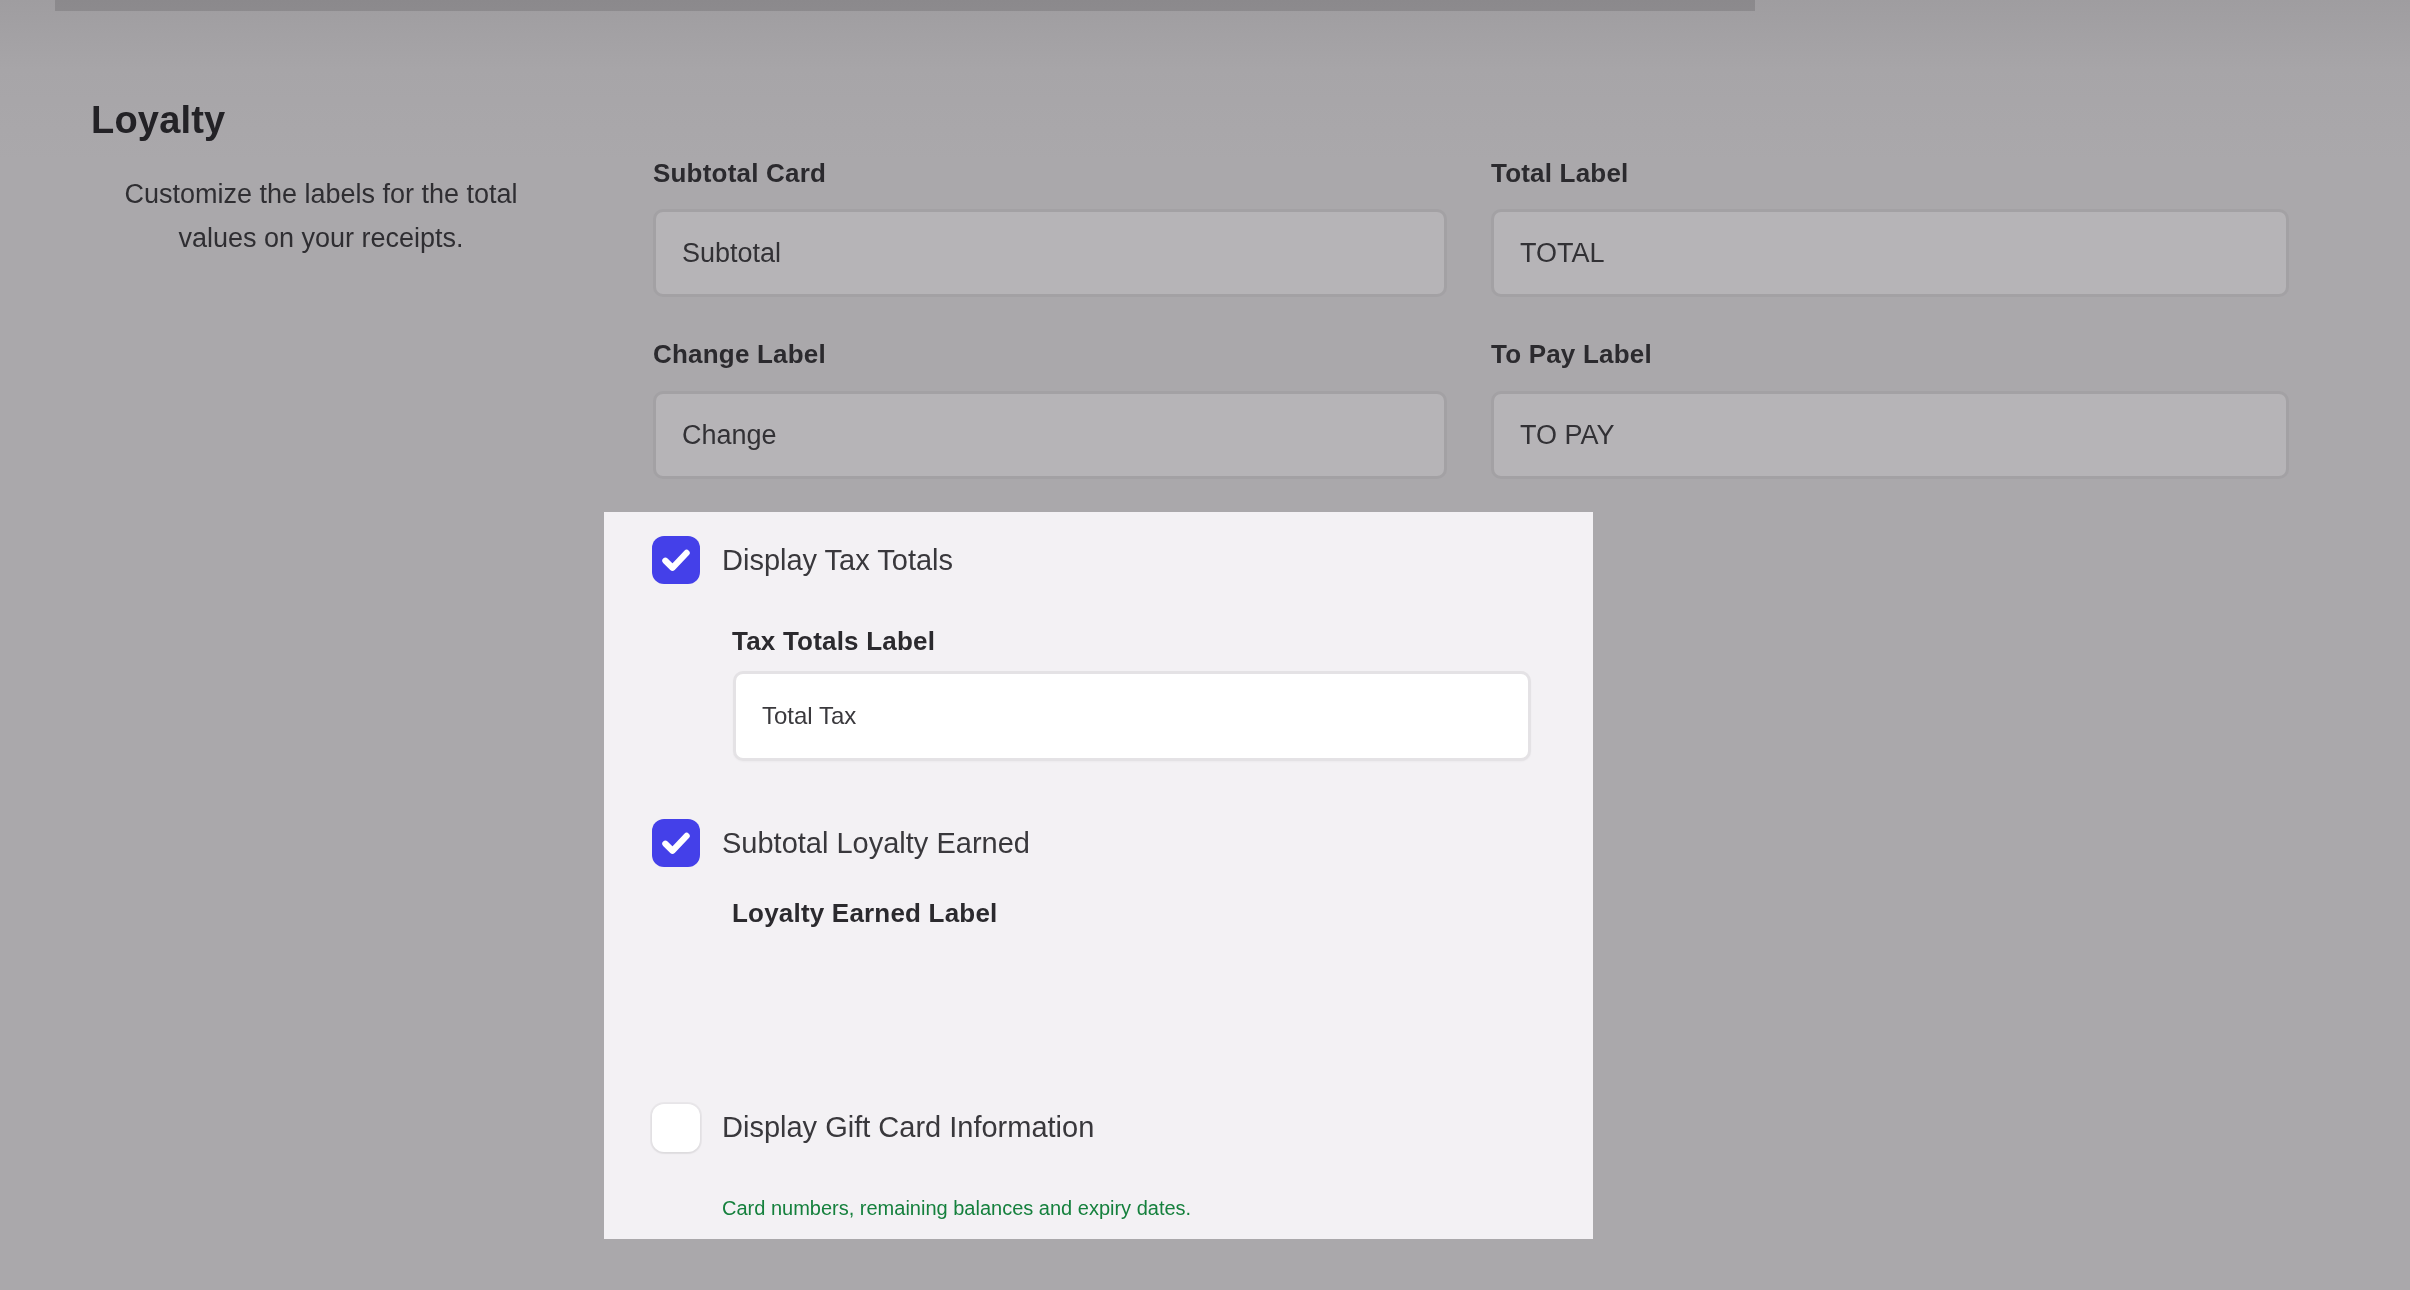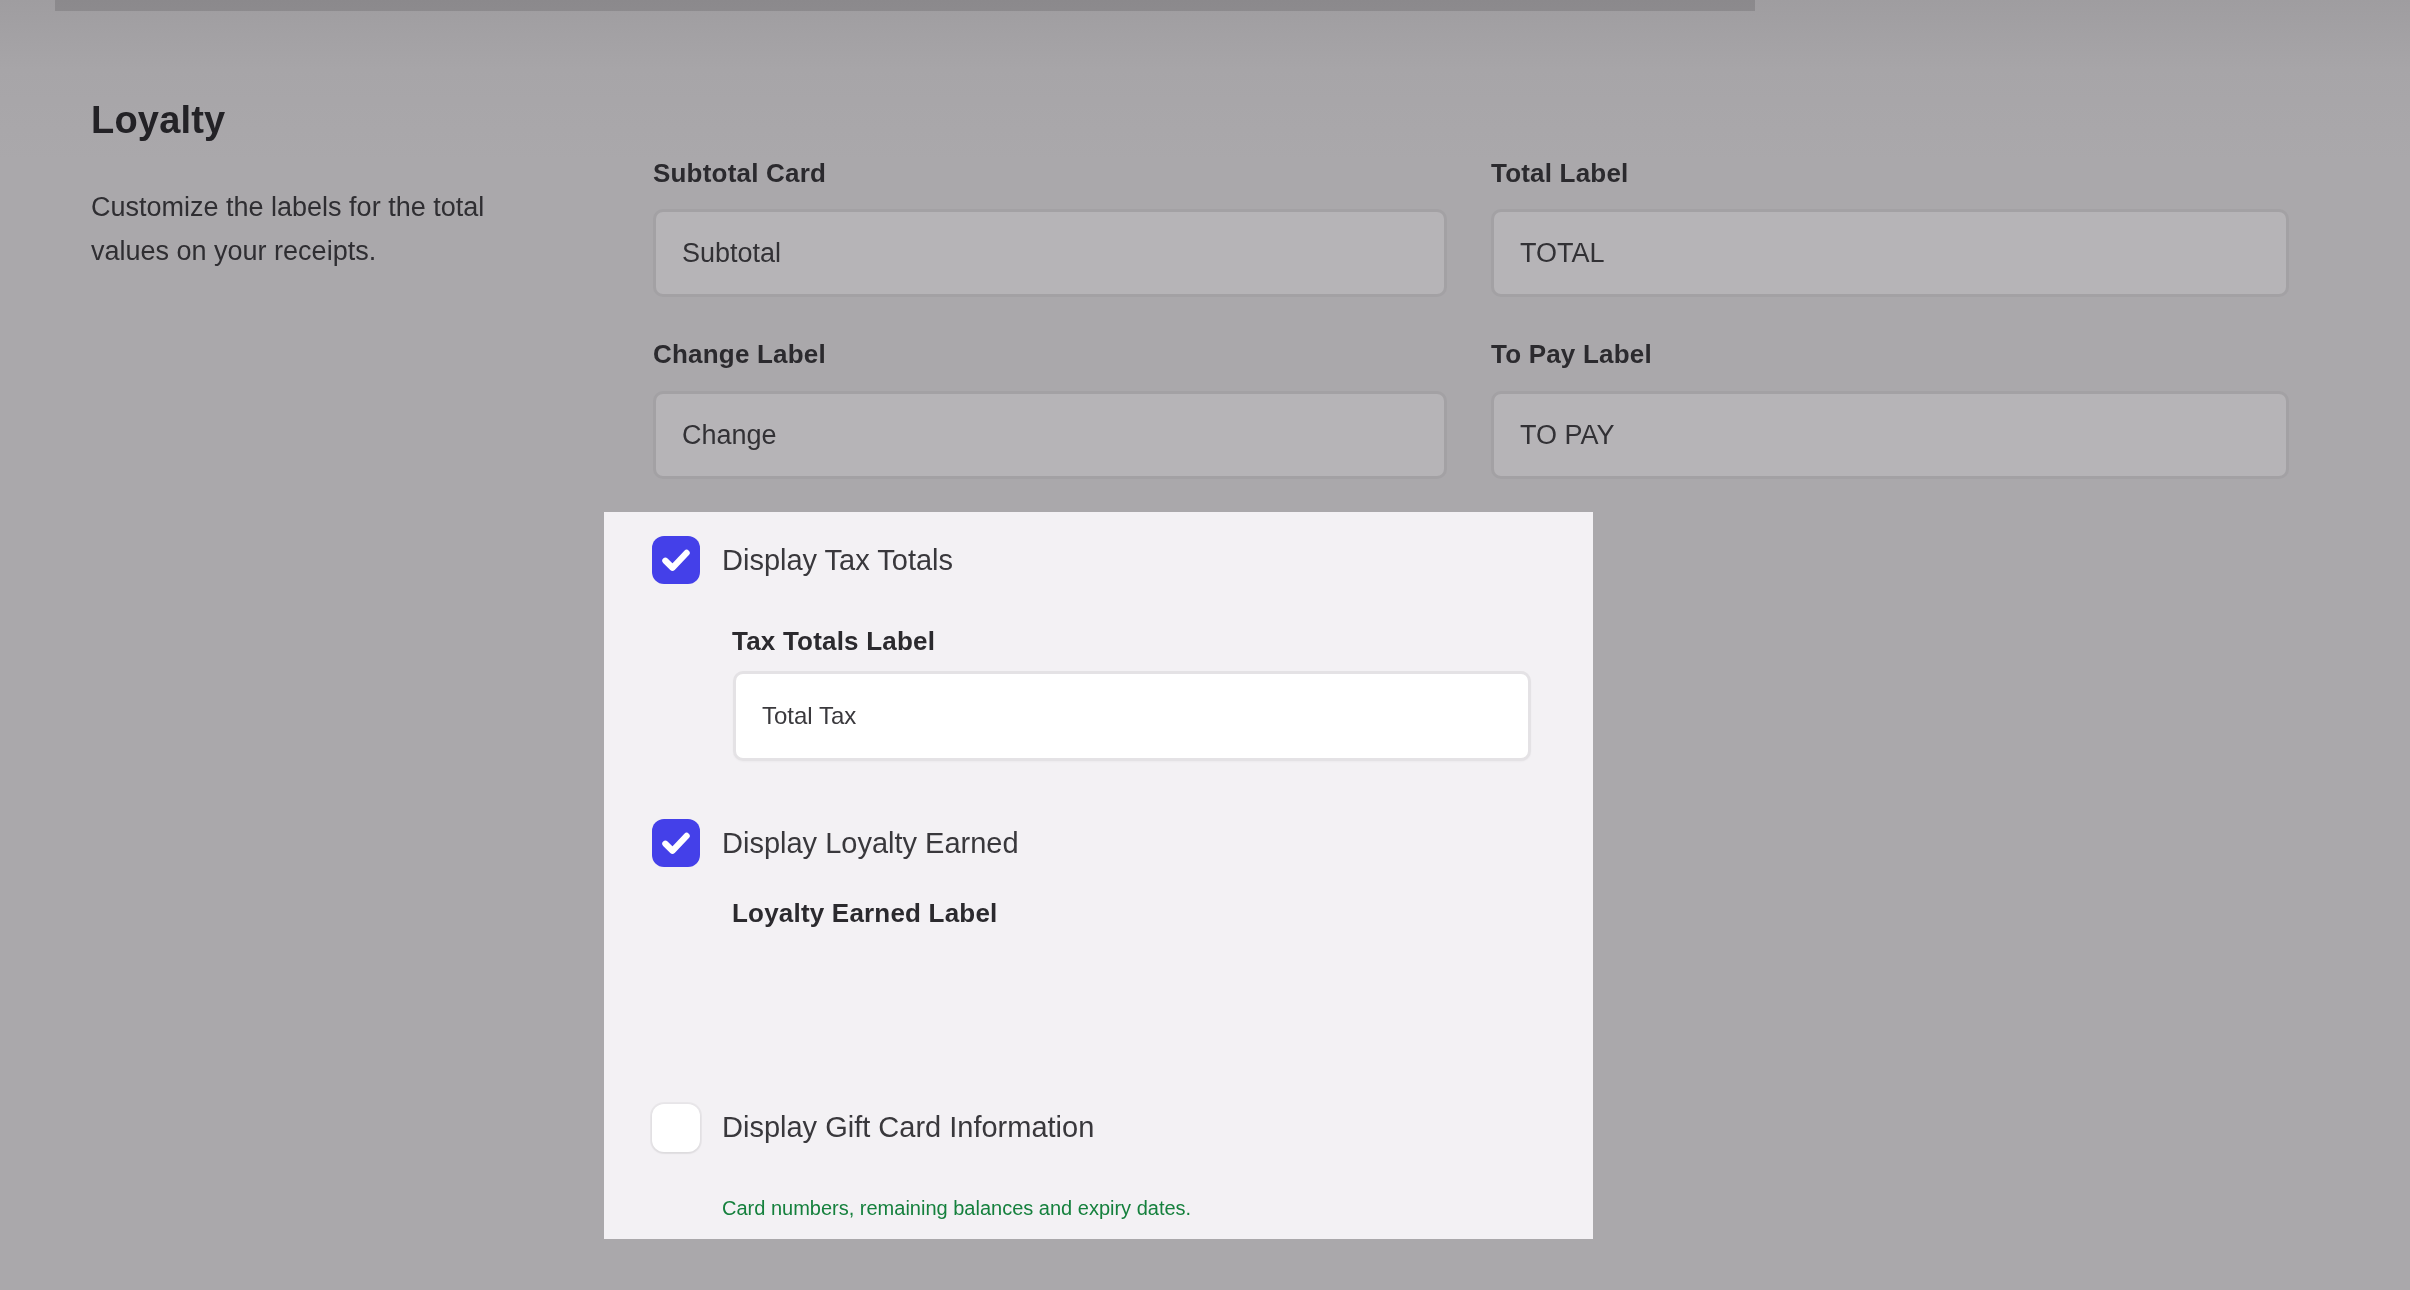--- a/index.html
+++ b/index.html
@@ -18,22 +18,22 @@
     position:absolute;left:55px;top:0;width:1700px;height:11px;
     background:rgba(0,0,0,0.12);
   }
 
   
   .section-title{
     position:absolute;left:91px;top:74px;
     font-size:38px;font-weight:700;color:#232226;letter-spacing:.2px;
   }
   .section-description{
-    position:absolute;left:91px;top:158px;width:460px;
-    font-size:27px;line-height:44px;color:#2f2e32;
+    position:absolute;left:91px;top:145px;width:460px;
+    font-size:27px;line-height:44px;color:#2f2e32;text-align:center;
   }
   .field-label{
     position:absolute;
     font-size:26px;font-weight:700;color:#2b2a2e;letter-spacing:.2px;
     white-space:nowrap;
   }
   .ghost-input{
     position:absolute;height:88px;
     background:#b6b4b7;
     border:3px solid #a3a1a4;border-radius:10px;
@@ -133,21 +133,21 @@
     <span class="checkbox-label" id="cb-tax-label">Display Tax Totals</span>
 
     <label class="panel-field-label" id="tax-field-label">Tax Totals Label</label>
     <input class="panel-input" id="tax-input" value="Total Tax" style="">
 
     <div class="checkbox checked" id="cb-loyalty">
       <svg class="check-icon" width="36" height="34" viewBox="0 0 24 24">
         <path d="M4.5 12.5l5 5L19.5 7" fill="none" stroke="#ffffff" stroke-width="4.4" stroke-linecap="round" stroke-linejoin="round"></path>
       </svg>
     </div>
-    <span class="checkbox-label" id="cb-loyalty-label">Display Loyalty Earned</span>
+    <span class="checkbox-label" id="cb-loyalty-label">Subtotal Loyalty Earned</span>
 
     <label class="panel-field-label" id="loyalty-field-label">Loyalty Earned Label</label>
 
     <div class="checkbox" id="cb-gift">
       
     </div>
     <span class="checkbox-label" id="cb-gift-label">Display Gift Card Information</span>
     <span class="helper-text">Card numbers, remaining balances and expiry dates.</span>
 
   </div>

